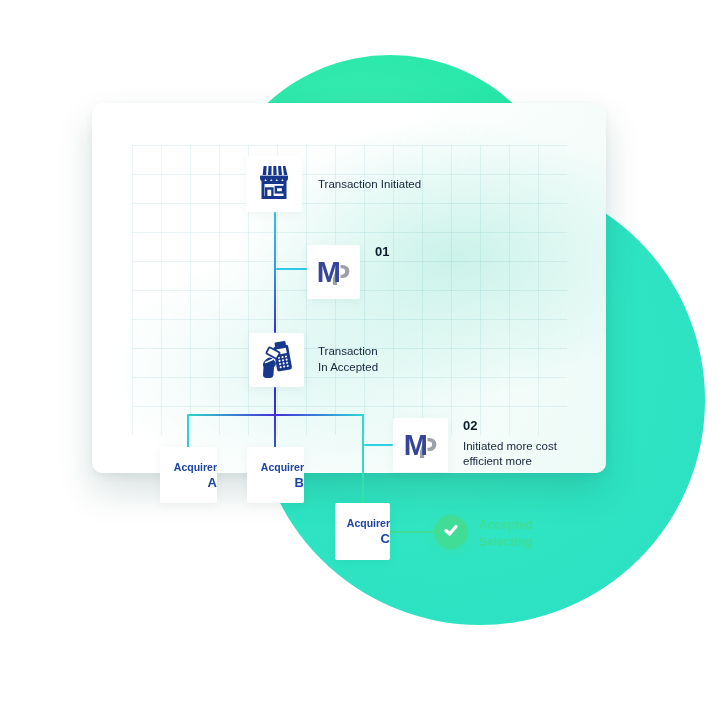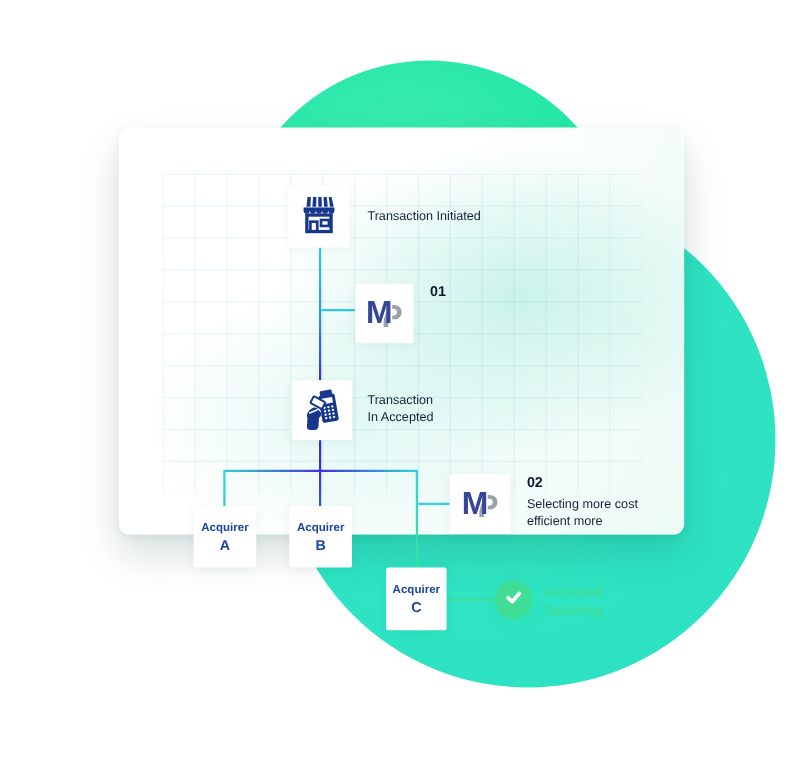--- a/index.html
+++ b/index.html
@@ -12,24 +12,23 @@
   .blob-top{
     left:210px;top:55px;width:360px;height:360px;
     background:radial-gradient(circle at 42% 38%, #45ecb4 0%, #27e8a9 55%, #20e4a5 100%);
   }
   .blob-right{
     left:255px;top:175px;width:450px;height:450px;
     background:radial-gradient(circle at 42% 42%, #3ae9c0 0%, #2ee4c3 55%, #29dfc0 100%);
   }
   
   .card{
-    position:absolute;left:92px;top:116px;width:514px;height:370px;
+    position:absolute;left:92px;top:103px;width:514px;height:370px;
     background:#ffffff;border-radius:10px;
     box-shadow:0 18px 36px rgba(10,70,64,0.16), 0 3px 8px rgba(10,70,64,0.06);
-    margin-left:16px;
   }
   .tint{
     position:absolute;inset:0;border-radius:10px;pointer-events:none;
     background:
       radial-gradient(60% 52% at 70% 42%, rgba(170,235,220,0.60), rgba(255,255,255,0) 72%),
       radial-gradient(55% 48% at 42% 72%, rgba(190,240,230,0.45), rgba(255,255,255,0) 70%),
       linear-gradient(115deg, rgba(255,255,255,0) 45%, rgba(208,244,234,0.40) 100%);
   }
   .grid{
     position:absolute;left:40px;top:42px;right:39px;bottom:38px;pointer-events:none;
@@ -57,21 +56,21 @@
   
   .node{
     position:absolute;background:#ffffff;border-radius:2px;
     display:flex;align-items:center;justify-content:center;
     box-shadow:0 2px 10px rgba(15,80,90,0.06);
   }
   .store-box{left:154px;top:53px;width:56px;height:56px;}
   .mp01-box{left:215px;top:142px;width:53px;height:54px;}
   .terminal-box{left:157px;top:230px;width:55px;height:54px;}
   .mp02-box{left:301px;top:315px;width:55px;height:54px;}
-  .acq{flex-direction:column;gap:1px;color:#1c43a5;}
+  .acq{flex-direction:column;gap:1px;color:#1c43a5;align-items:flex-end;}
   .acq-a{left:68px;top:344px;width:57px;height:56px;}
   .acq-b{left:155px;top:344px;width:57px;height:56px;}
   .acq-c{left:243px;top:400px;width:55px;height:57px;}
   .acq .acq-name{font-size:10.5px;font-weight:bold;line-height:13px;}
   .acq .acq-letter{font-size:13px;font-weight:bold;line-height:15px;}
   
   .mp{position:relative;display:flex;align-items:center;font-weight:bold;}
   .mp .m{color:#36459c;font-size:29px;position:relative;z-index:2;
          text-shadow:1.5px 0 0 #ffffff;}
   .mp .p{color:#9aa1a8;font-size:29px;margin-left:-10px;z-index:1;
@@ -200,21 +199,21 @@
 
     <div class="node mp02-box">
       <span class="mp">
         <span class="m">M</span>
         <span class="p">P</span>
       </span>
     </div>
     <div class="step step-2">
       <div class="step-num">02</div>
       <div class="step-desc">
-        <div>Selecting more cost</div>
+        <div>Initiated more cost</div>
         <div>efficient more</div>
       </div>
     </div>
 
     <div class="check-circle">
       <span>
         <svg width="20" height="20" viewBox="0 0 20 20">
           <polyline points="5,10.5 8.6,14 15,6.5" fill="none" stroke="#ffffff" stroke-width="3.4" stroke-linecap="round" stroke-linejoin="round"></polyline>
         </svg>
       </span>

